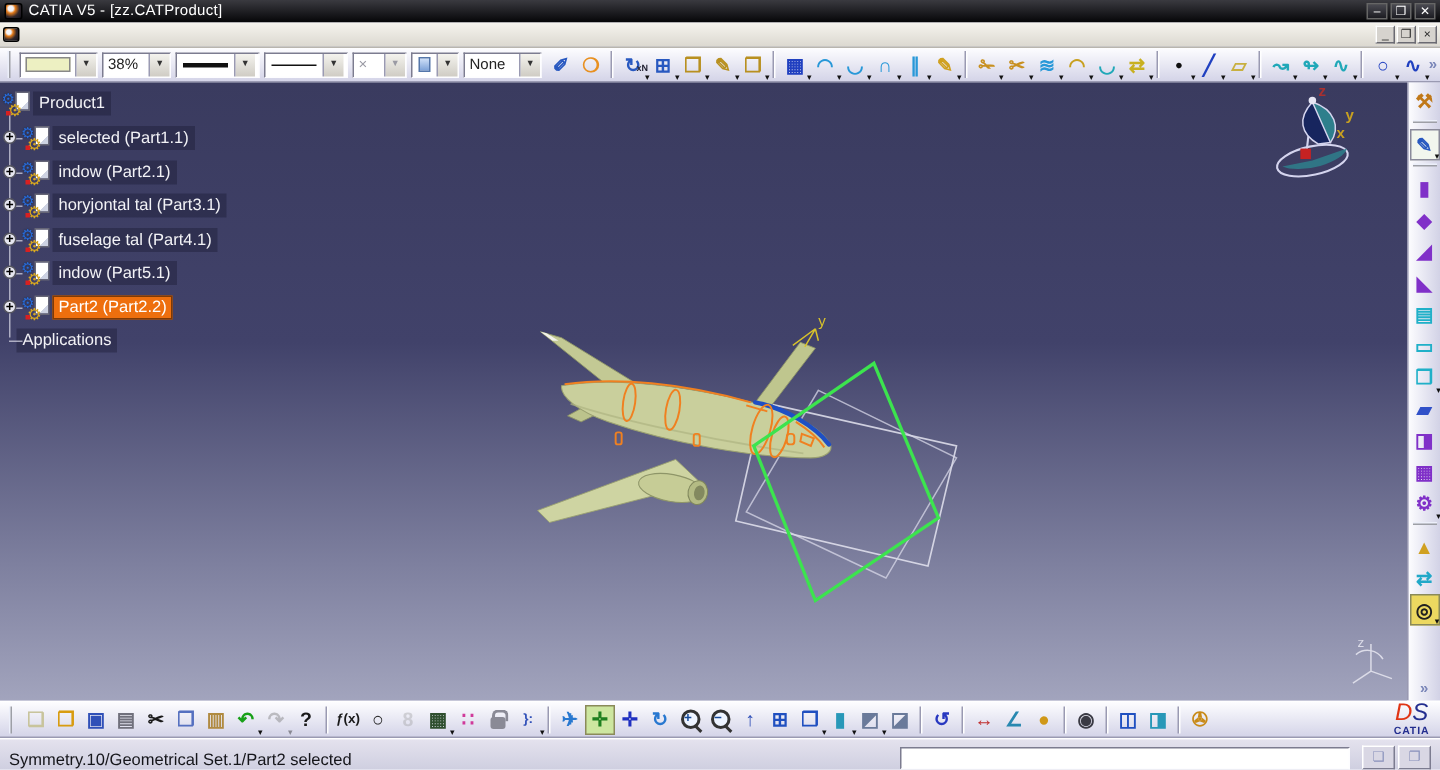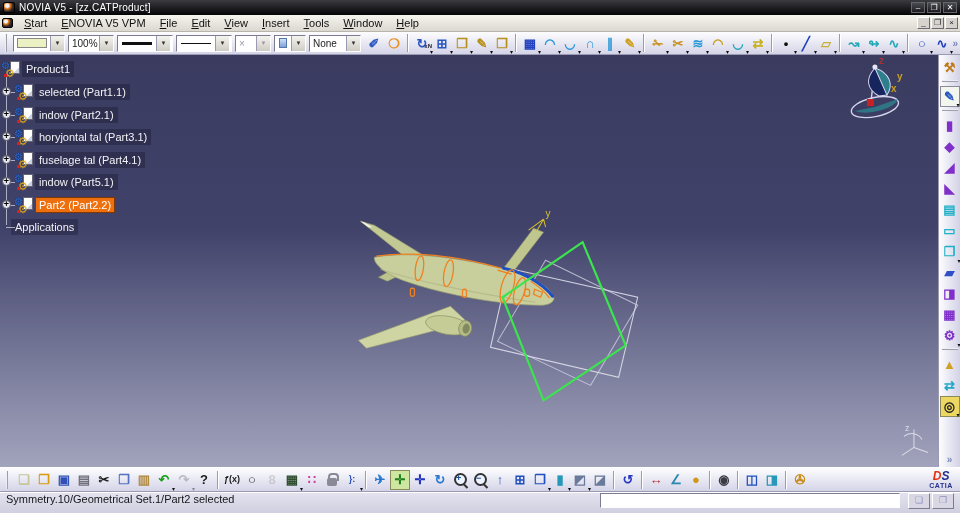--- a/index.html
+++ b/index.html
@@ -71,72 +71,61 @@
   .pic .gb { position:absolute; left:0px; top:-1px; font-size:10px; color:#2a6ad8; text-shadow:0 0 1px #123; }
   .pic .gy { position:absolute; left:4px; bottom:-2px; font-size:11px; color:#d8a820; }
   .pic .rd { position:absolute; left:3px; bottom:1px; width:3px; height:3px; background:#d82020; }
   .tlabel { padding:1px 3px; background:rgba(24,24,48,.38); border:1px solid transparent; }
   .tlabel.sel { background:#ee6f0e; border-color:#7d3a06; color:#fff; }
 
   
   .toolbar-bottom { height:25px; background:linear-gradient(#fdfdff,#d4d4e8); border-top:1px solid #fff; border-bottom:1px solid #9a9ab2; display:flex; align-items:center; padding:0 3px; flex:0 0 auto; }
   .toolbar-bottom .push { flex:1; }
   .dslogo { display:flex; flex-direction:column; align-items:center; line-height:1; margin-right:4px; }
-  .dslogo .ds { font-size:12px; font-weight:bold; font-style:italic; }
+  .dslogo .ds { font-size:16px; font-weight:normal; font-style:italic; }
   .dslogo .ds .d { color:#e03414; }
   .dslogo .ds .s { color:#232e8f; }
   .dslogo .cat { font-size:7px; font-weight:bold; color:#232e8f; letter-spacing:.6px; }
 
-  .statusbar { height:21px; background:linear-gradient(#e4e2ee,#cfcfe0); border-top:1px solid #fff; display:flex; align-items:flex-start; padding:0 6px; font-size:11px; color:#15151a; flex:0 0 auto; }
+  .statusbar { height:21px; background:linear-gradient(#e4e2ee,#cfcfe0); border-top:1px solid #fff; display:flex; align-items:flex-end; padding:0 6px; font-size:11px; color:#15151a; flex:0 0 auto; }
   .status-text { white-space:nowrap; }
   .statusbar .push { flex:1; }
   .power-input { width:300px; height:15px; background:#fff; border:1px solid; border-color:#7c7c90 #fdfdff #fdfdff #7c7c90; font-size:10px; padding:0 3px; margin-right:6px; }
   .sbtn { width:22px; height:16px; background:#d9d7e4; border:1px solid; border-color:#fff #7c7c90 #7c7c90 #fff; color:#8a92bc; font-size:9px; line-height:13px; text-align:center; margin-left:2px; }
 </style>
 </head>
 <body>
 
 <div class="window">
 
   <div class="titlebar">
     <div class="applogo"></div>
-    <div class="title-text">NOVIA V5 - [zz.CATProduct]</div>
+    <div class="title-text">CATIA V5 - [zz.CATProduct]</div>
     <div class="spacer"></div>
     <div class="winbtn">–</div>
     <div class="winbtn">❐</div>
     <div class="winbtn">✕</div>
   </div>
 
   <div class="menubar">
     <div class="applogo"></div>
-    <div id="menu-items" style="display:flex">
-        <div class="menu-item"><u>S</u>tart</div>
-        <div class="menu-item"><u>E</u>NOVIA V5 VPM</div>
-        <div class="menu-item"><u>F</u>ile</div>
-        <div class="menu-item"><u>E</u>dit</div>
-        <div class="menu-item"><u>V</u>iew</div>
-        <div class="menu-item"><u>I</u>nsert</div>
-        <div class="menu-item"><u>T</u>ools</div>
-        <div class="menu-item"><u>W</u>indow</div>
-        <div class="menu-item"><u>H</u>elp</div>
-      </div>
     <div class="spacer"></div>
     <div class="mdibtn">_</div>
     <div class="mdibtn">❐</div>
     <div class="mdibtn">×</div>
   </div>
 
   <div class="toolbar-top">
     <div class="grip"></div>
     <div class="combo" style="width:52px">
       <div class="cwell" style="background: rgb(237, 240, 194);"></div>
       <div class="ddbtn">▼</div>
     </div>
     <div class="combo" style="width:46px">
-      <div class="val">100%</div>
+      <div class="val">38%</div>
       <div class="ddbtn">▼</div>
     </div>
     <div class="combo" style="width:56px">
       <div class="lw1"></div>
       <div class="ddbtn">▼</div>
     </div>
     <div class="combo" style="width:56px">
       <div class="lw2"></div>
       <div class="ddbtn">▼</div>
     </div>

